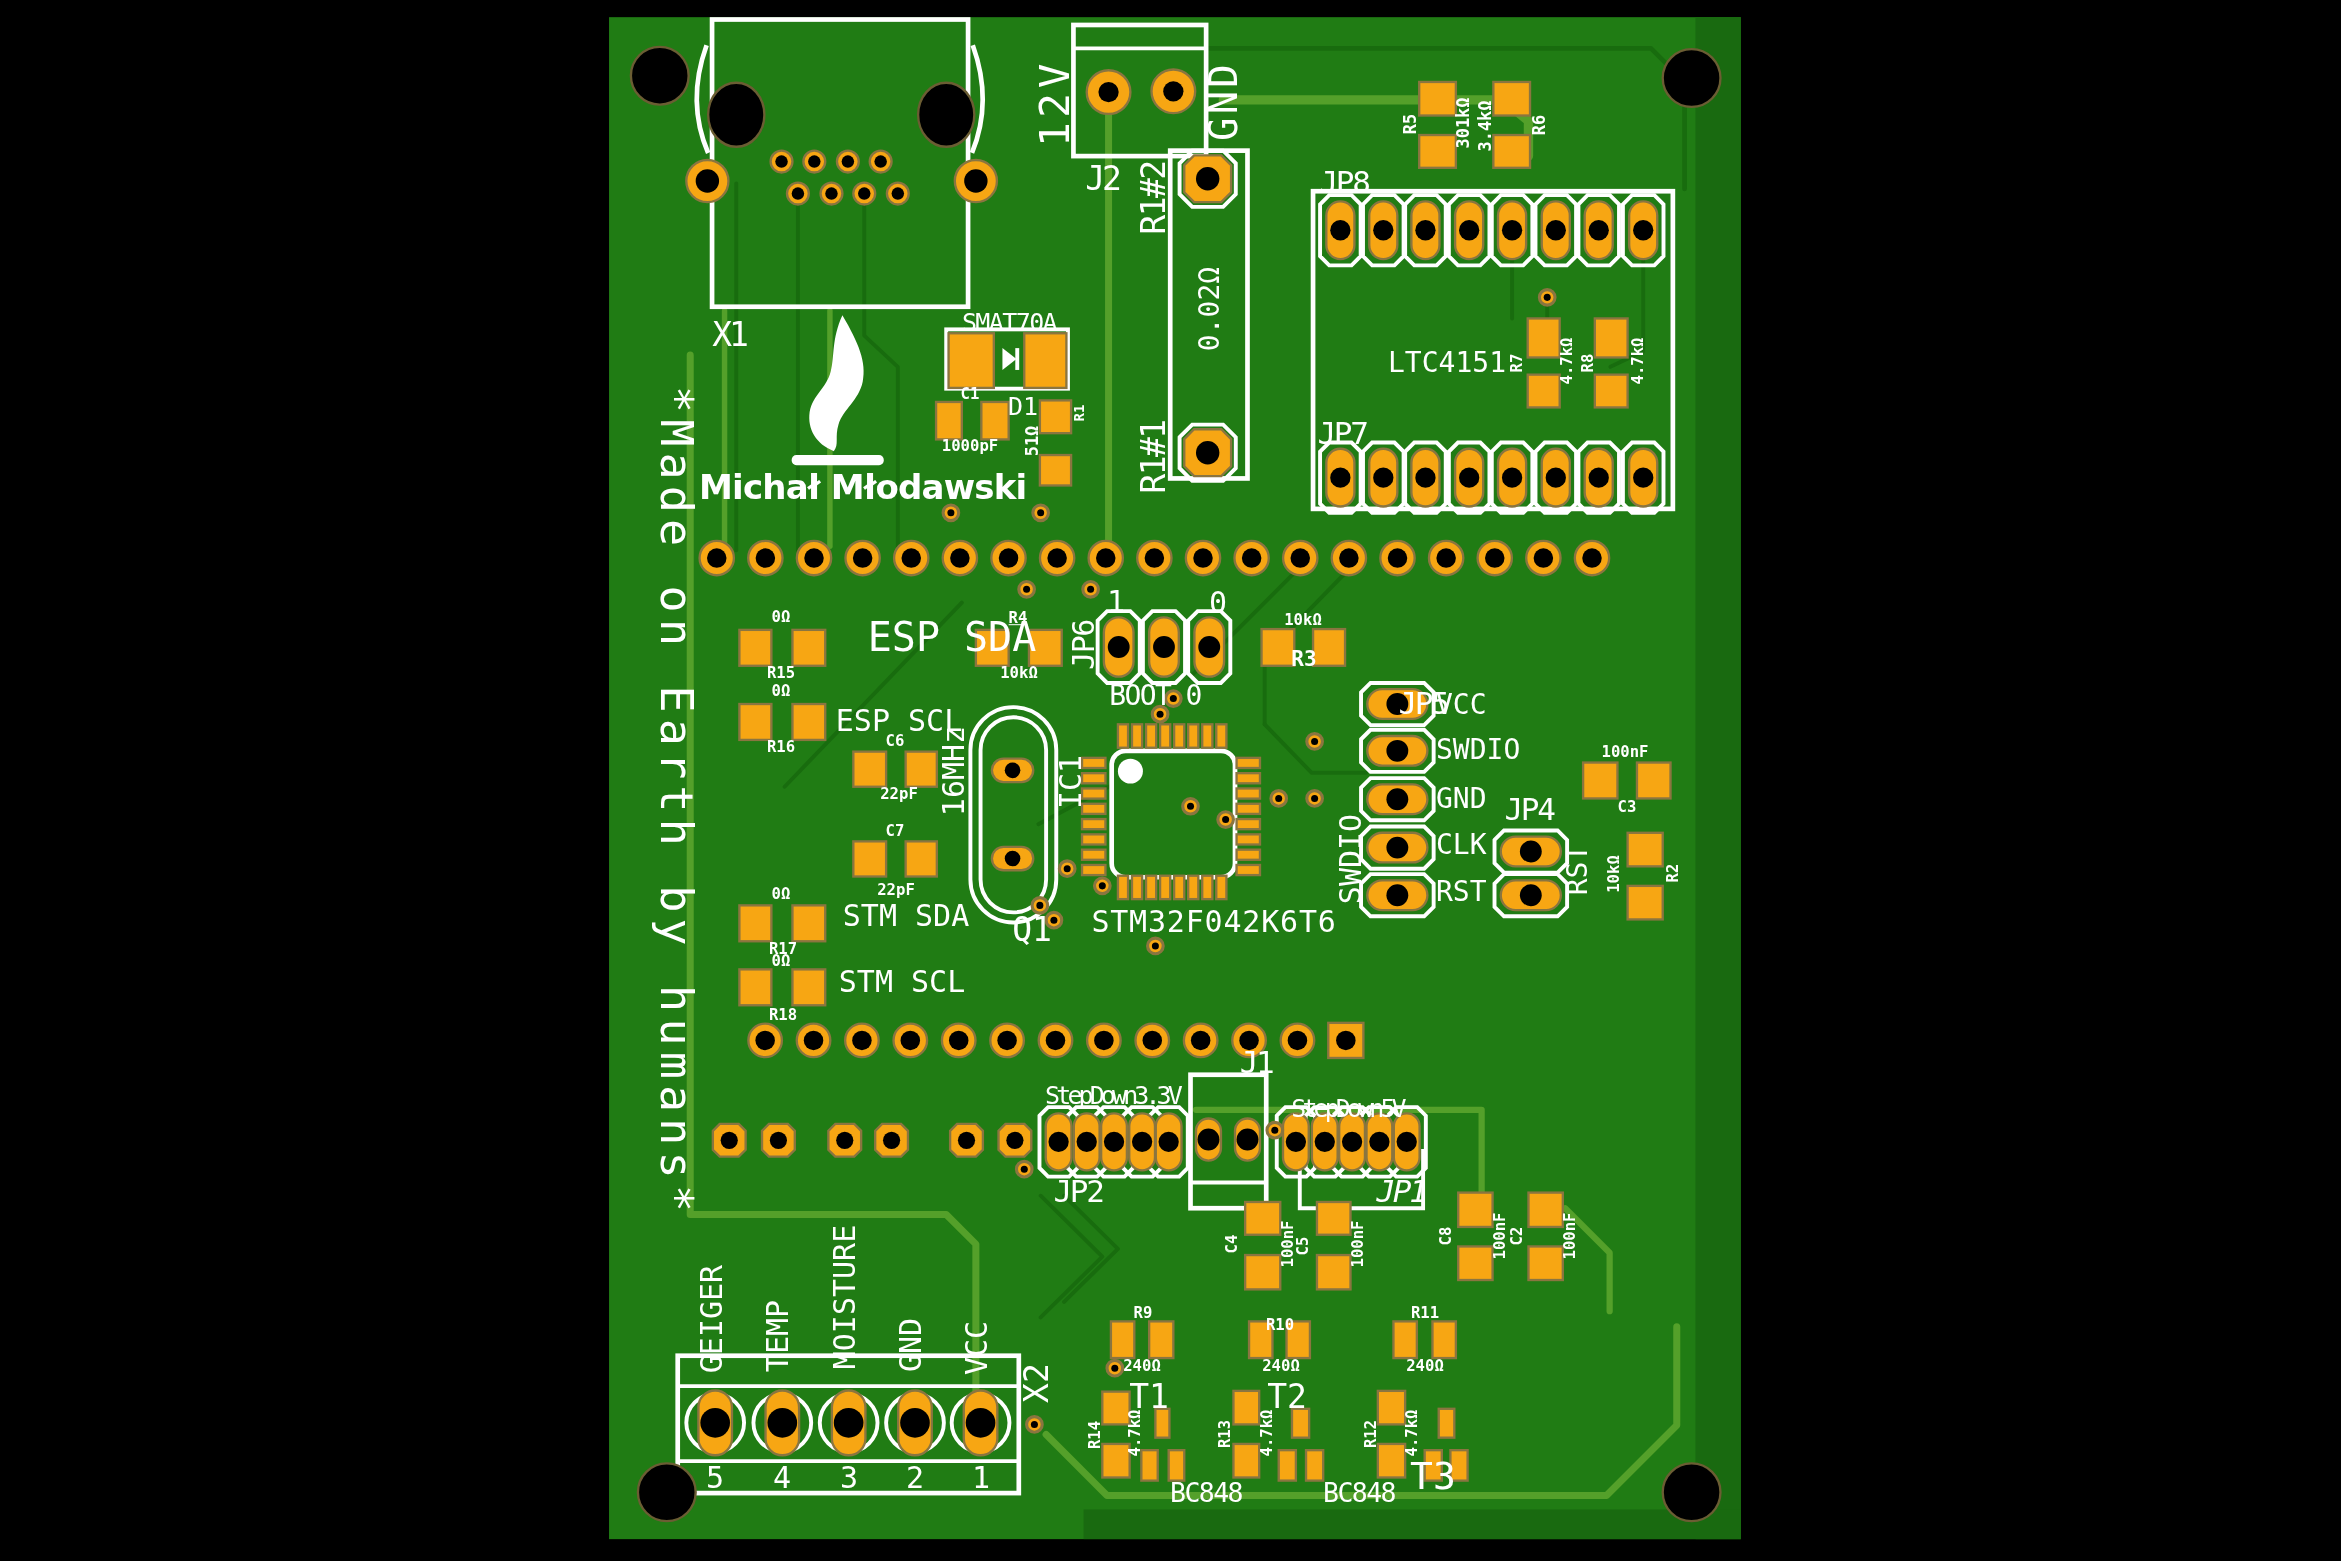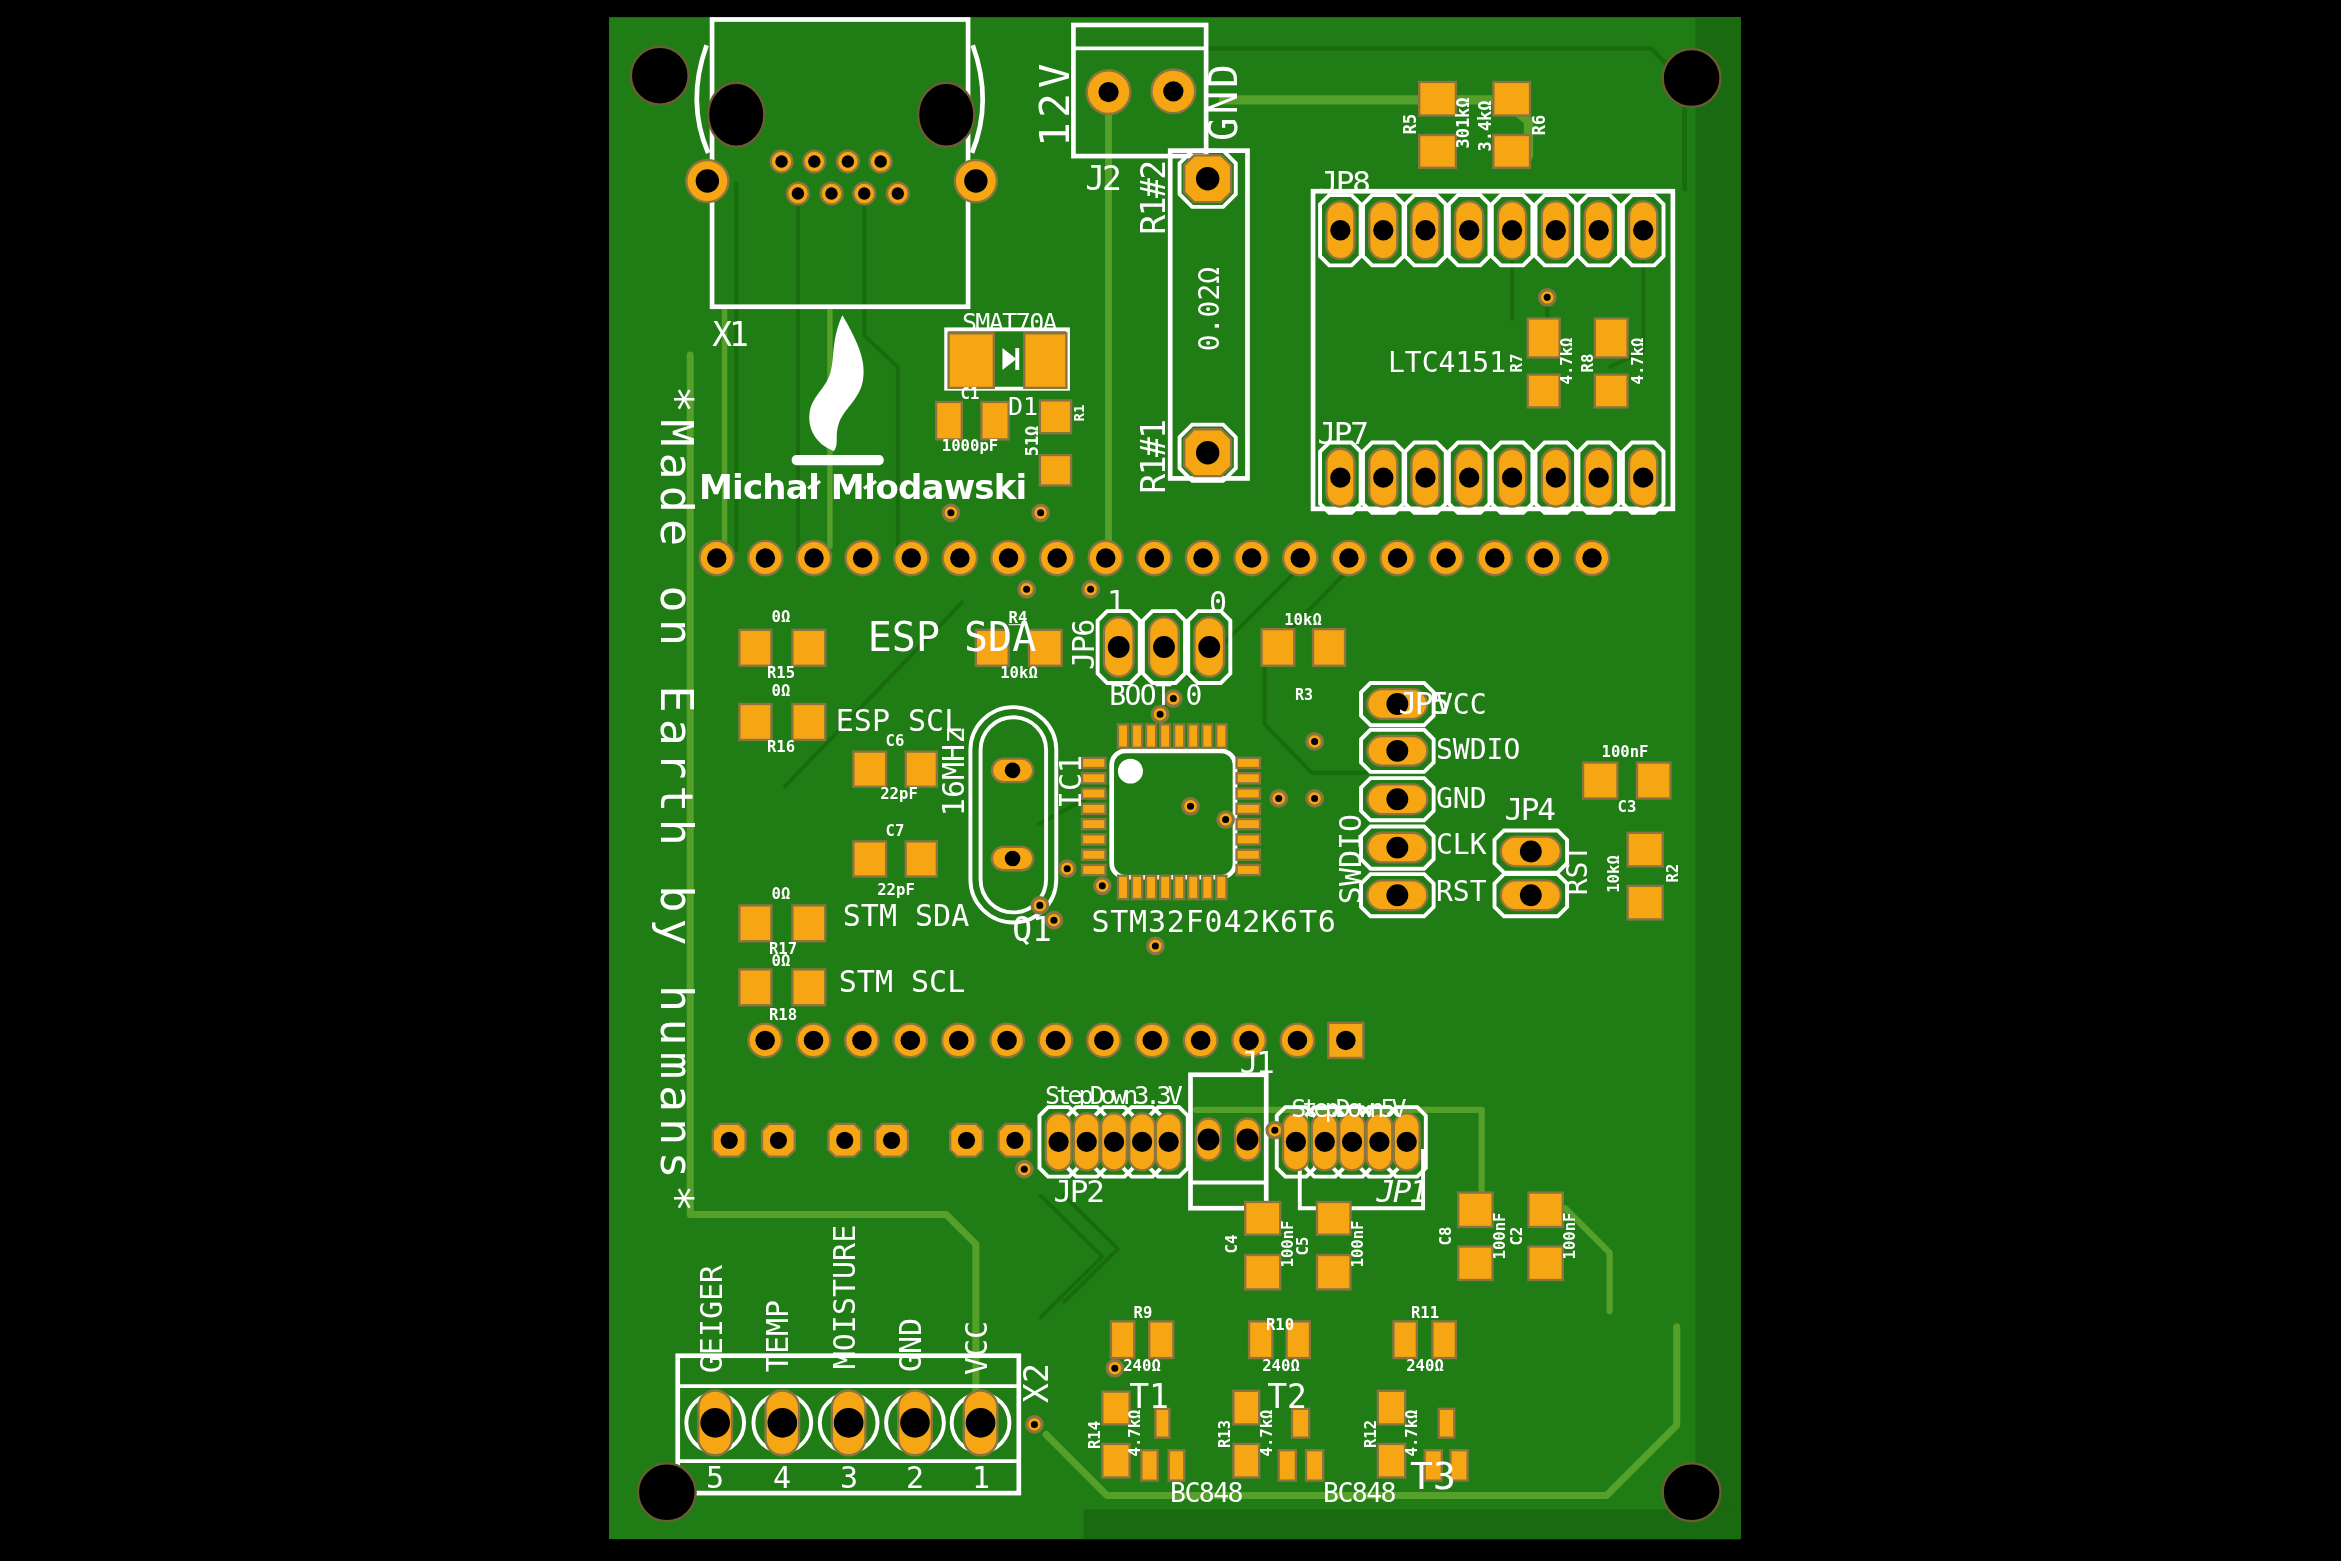--- a/index.html
+++ b/index.html
@@ -481,21 +481,21 @@
       <div class="lbl b" style="left: 896px; top: 891px; font-size: 15.6px; transform: translate(-50%, -50%) rotate(0deg);">22pF</div>
       <div class="lbl" style="left: 954px; top: 771px; font-size: 30px; transform: translate(-50%, -50%) rotate(-90deg);">16MHz</div>
       <div class="lbl" style="left: 1032px; top: 929px; font-size: 33px; transform: translate(-50%, -50%) rotate(0deg);">Q1</div>
       <div class="lbl" style="left: 1071px; top: 782px; font-size: 30px; transform: translate(-50%, -50%) rotate(-90deg);">IC1</div>
       <div class="lbl" style="left: 1214px; top: 922px; font-size: 30px; letter-spacing: 0.8px; transform: translate(-50%, -50%) rotate(0deg);">STM32F042K6T6</div>
       <div class="lbl" style="left: 1084px; top: 645px; font-size: 30px; letter-spacing: -1.6px; transform: translate(-50%, -50%) rotate(-90deg);">JP6</div>
       <div class="lbl" style="left: 1116px; top: 602px; font-size: 30px; transform: translate(-50%, -50%) rotate(0deg);">1</div>
       <div class="lbl" style="left: 1218px; top: 603px; font-size: 30px; transform: translate(-50%, -50%) rotate(0deg);">0</div>
       <div class="lbl" style="left: 1155px; top: 696px; font-size: 28px; letter-spacing: -1.6px; transform: translate(-50%, -50%) rotate(0deg);">BOOT 0</div>
       <div class="lbl b" style="left: 1303px; top: 621px; font-size: 15.6px; transform: translate(-50%, -50%) rotate(0deg);">10kΩ</div>
-      <div class="lbl b" style="left: 1304px; top: 695px; font-size: 15px; transform: translate(-50%, -50%) rotate(0deg);">R3</div>
+      <div class="lbl b" style="left: 1304px; top: 659px; font-size: 21px; transform: translate(-50%, -50%) rotate(0deg);">R3</div>
       <div class="lbl" style="left: 1351px; top: 859px; font-size: 30px; transform: translate(-50%, -50%) rotate(-90deg);">SWDIO</div>
       <div class="lbl" style="left: 1423px; top: 667px; font-size: 31px; letter-spacing: -2.3px; transform: translate(-50%, -50%) rotate(0deg); margin-top: 36px;">JP5</div>
       <div class="lbl" style="left: 1436px; top: 705px; font-size: 28px; transform: translate(0px, -50%);">VCC</div>
       <div class="lbl" style="left: 1436px; top: 750px; font-size: 28px; transform: translate(0px, -50%);">SWDIO</div>
       <div class="lbl" style="left: 1436px; top: 799px; font-size: 28px; transform: translate(0px, -50%);">GND</div>
       <div class="lbl" style="left: 1436px; top: 845px; font-size: 28px; transform: translate(0px, -50%);">CLK</div>
       <div class="lbl" style="left: 1436px; top: 892px; font-size: 28px; transform: translate(0px, -50%);">RST</div>
       <div class="lbl" style="left: 1529px; top: 809px; font-size: 31px; letter-spacing: -2.3px; transform: translate(-50%, -50%) rotate(0deg);">JP4</div>
       <div class="lbl" style="left: 1578px; top: 870px; font-size: 28px; transform: translate(-50%, -50%) rotate(-90deg);">RST</div>
       <div class="lbl b" style="left: 1625px; top: 753px; font-size: 15.6px; transform: translate(-50%, -50%) rotate(0deg);">100nF</div>

